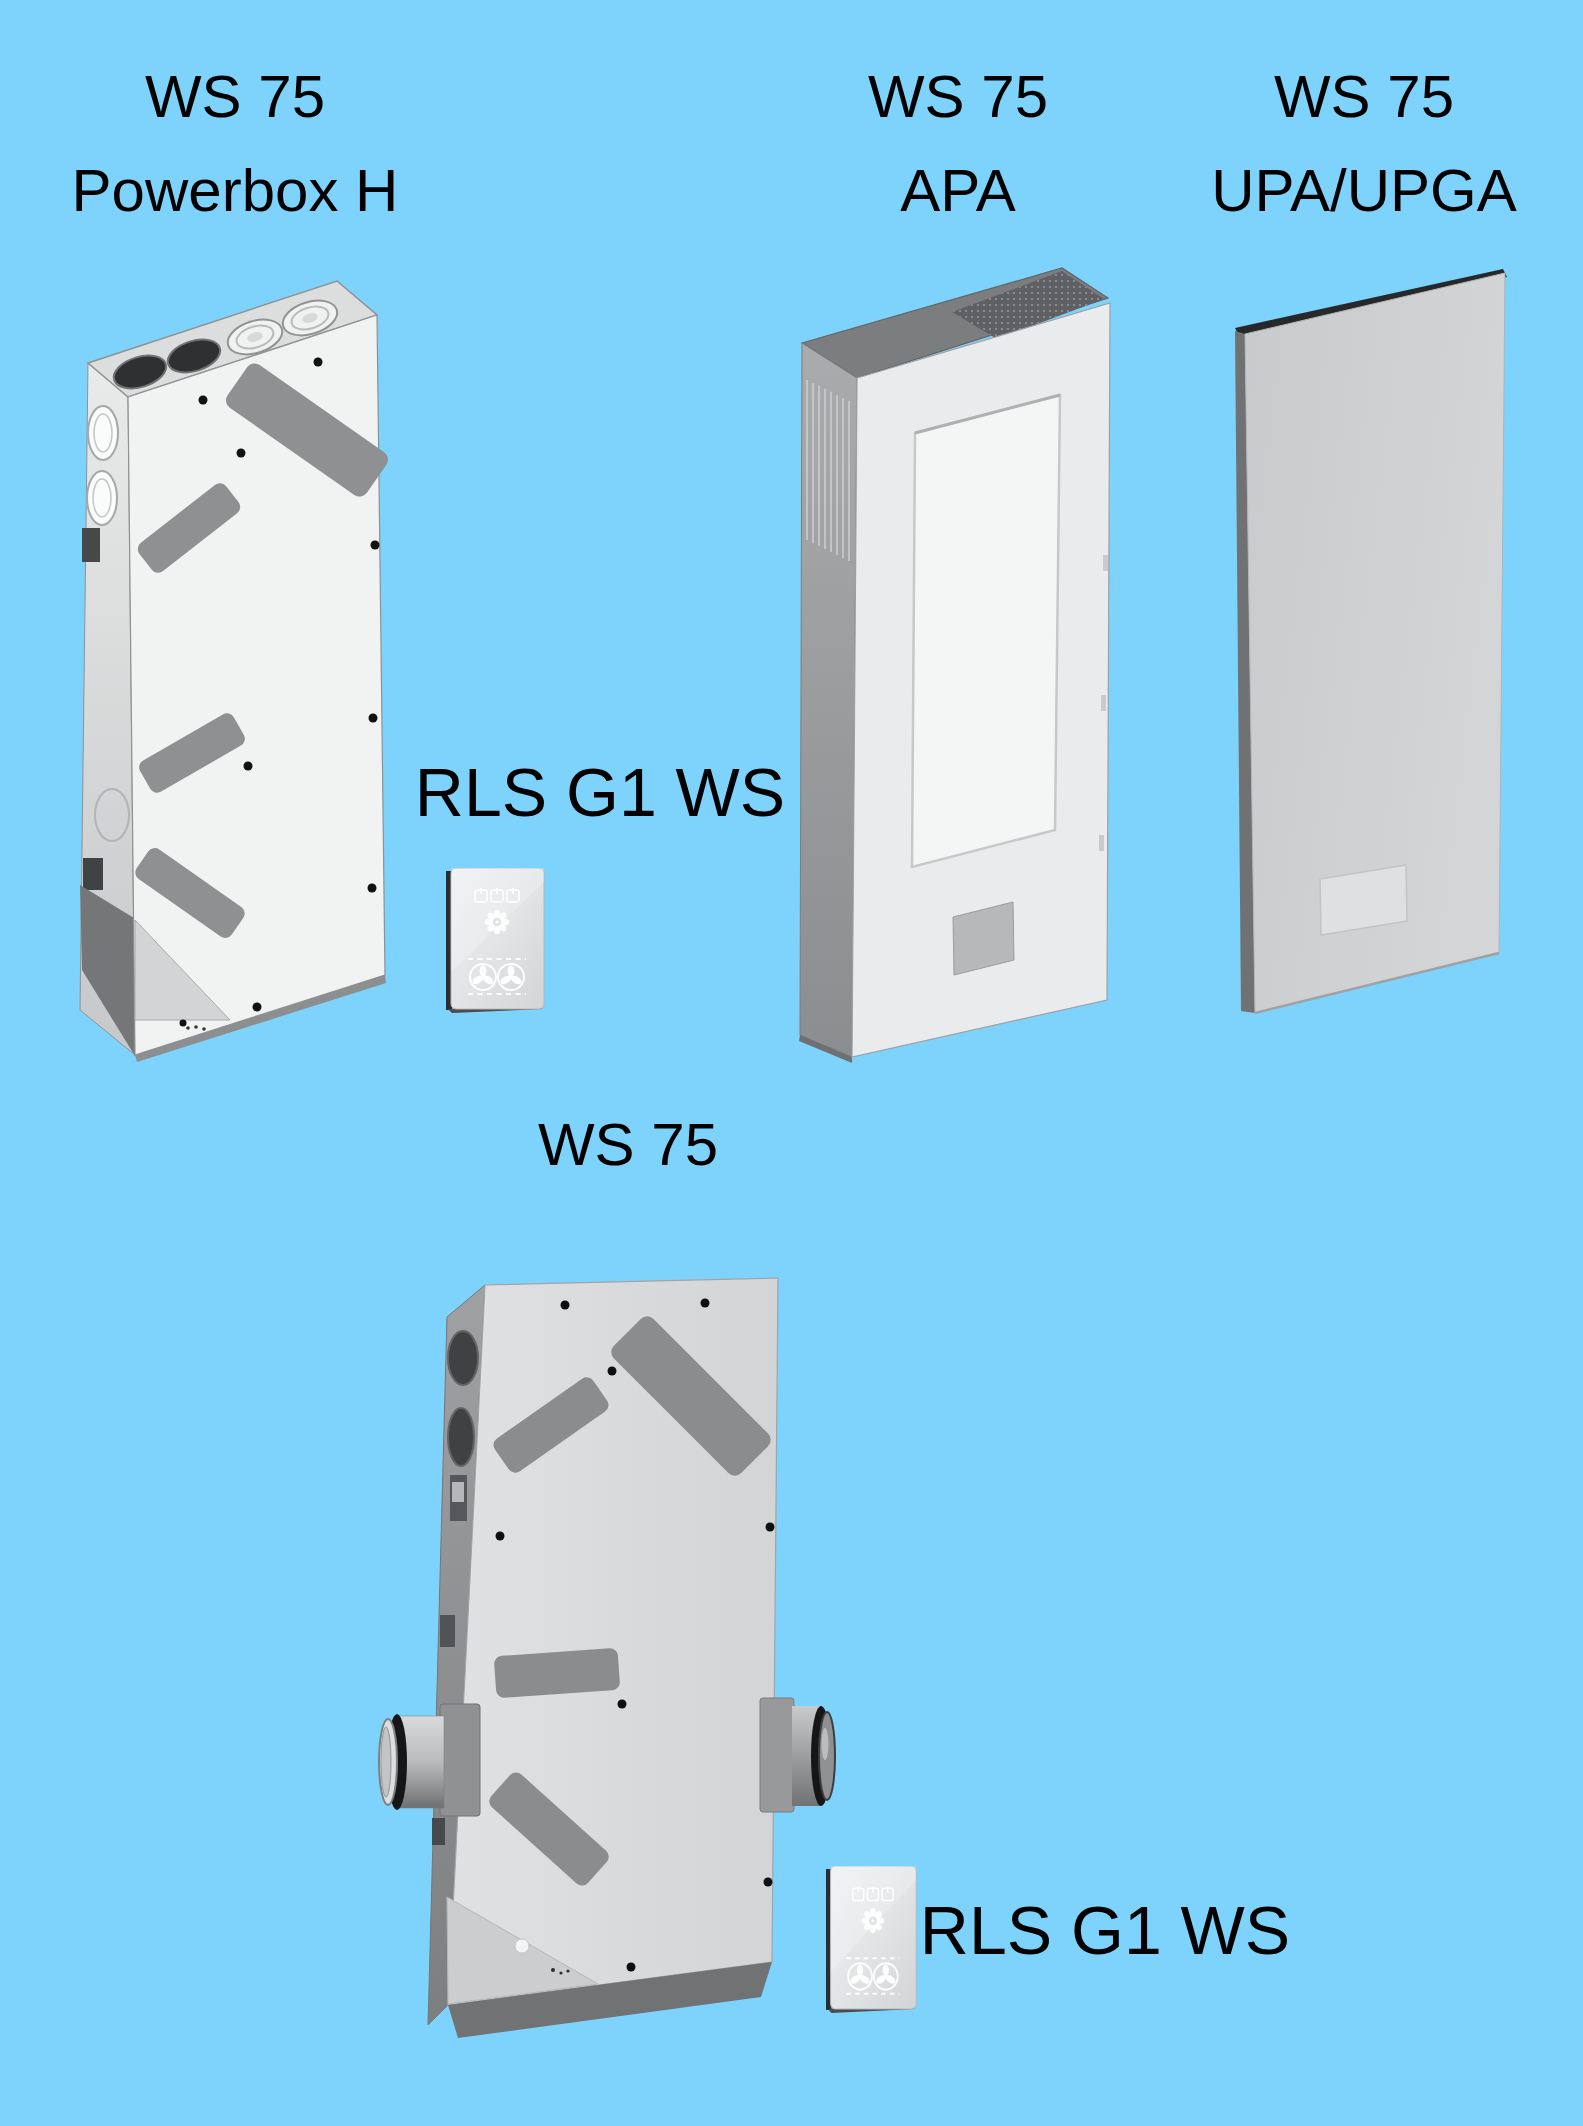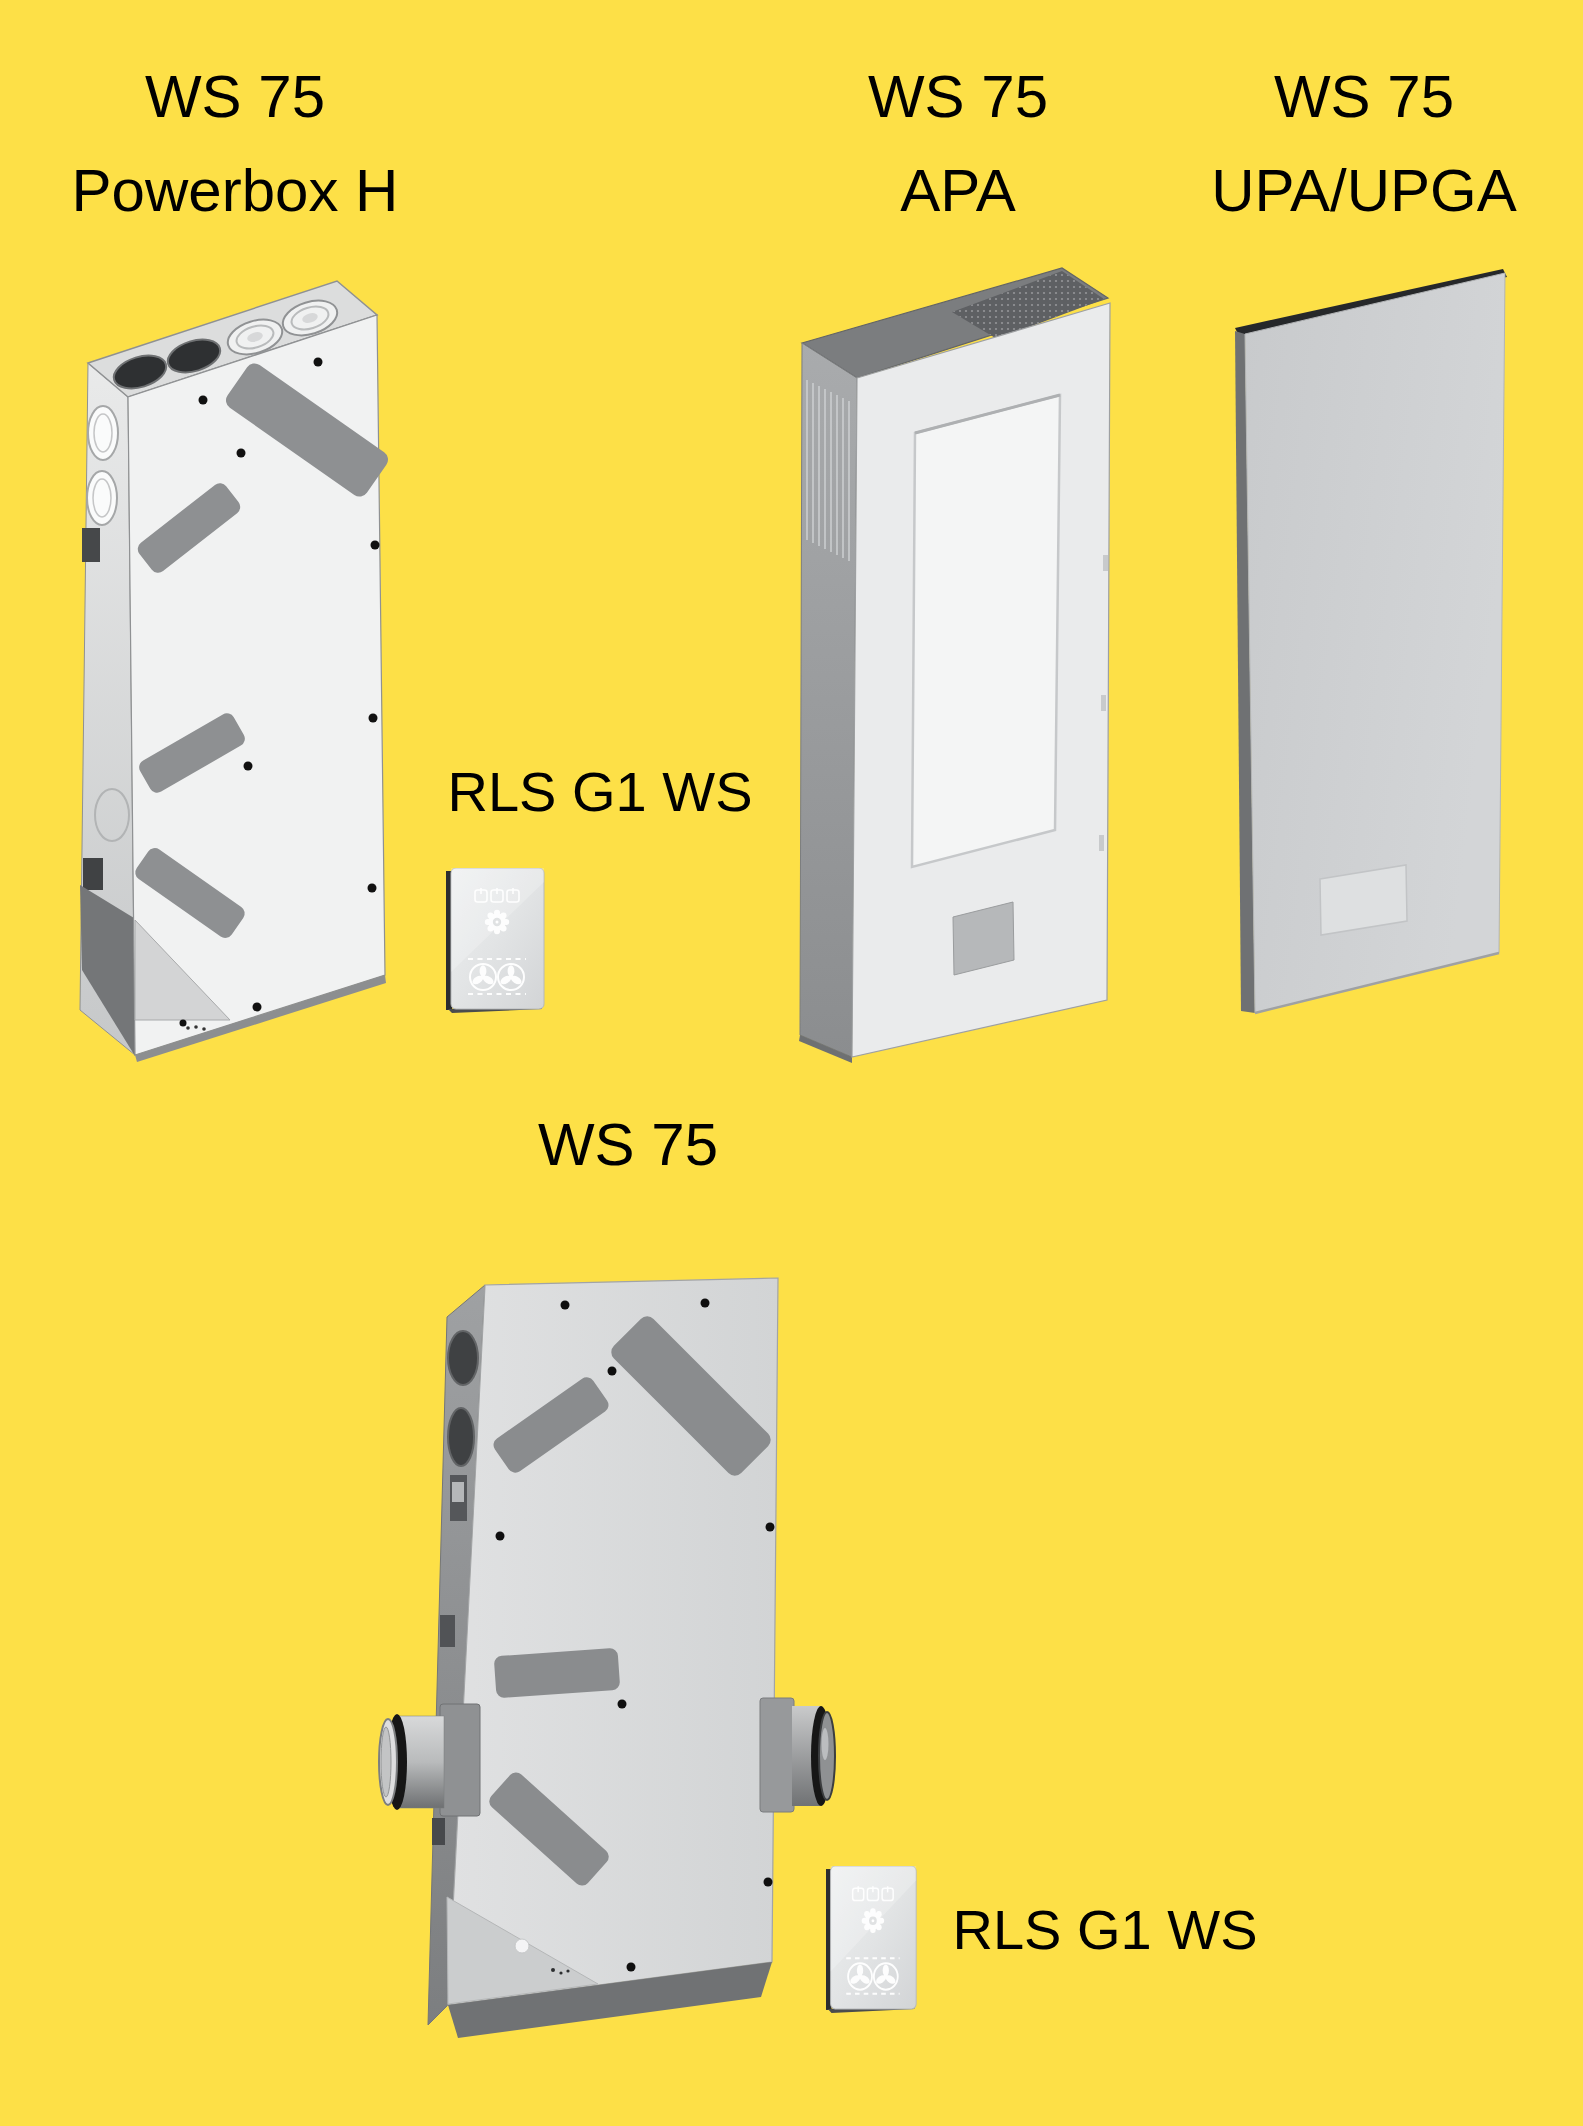--- a/index.html
+++ b/index.html
@@ -1,22 +1,22 @@
 <!DOCTYPE html>
 <html><head>
 <meta charset="utf-8">
 <style>
   html,body{margin:0;padding:0;background:#ffffff;}
   .canvas{
-    position:relative;width:1583px;height:2126px;background:#fde047;overflow:hidden;
+    position:relative;width:1583px;height:2126px;background:#7dd3fc;overflow:hidden;
     font-family:"Liberation Sans","DejaVu Sans",sans-serif;color:#000;
   }
   .unit-label{position:absolute;text-align:center;font-size:60px;line-height:94px;color:#000;}
   .unit-label span{display:block;}
-  .ctrl-label{position:absolute;text-align:center;font-size:56px;line-height:60px;color:#000;}
+  .ctrl-label{position:absolute;text-align:center;font-size:68px;line-height:60px;color:#000;}
   .illus{position:absolute;}
 </style>
 </head>
 <body>
 
 <div class="canvas">
 
   <div class="unit-label" style="left:20px;top:50px;width:430px">
     <span>WS 75</span>
     <span>Powerbox H</span>

